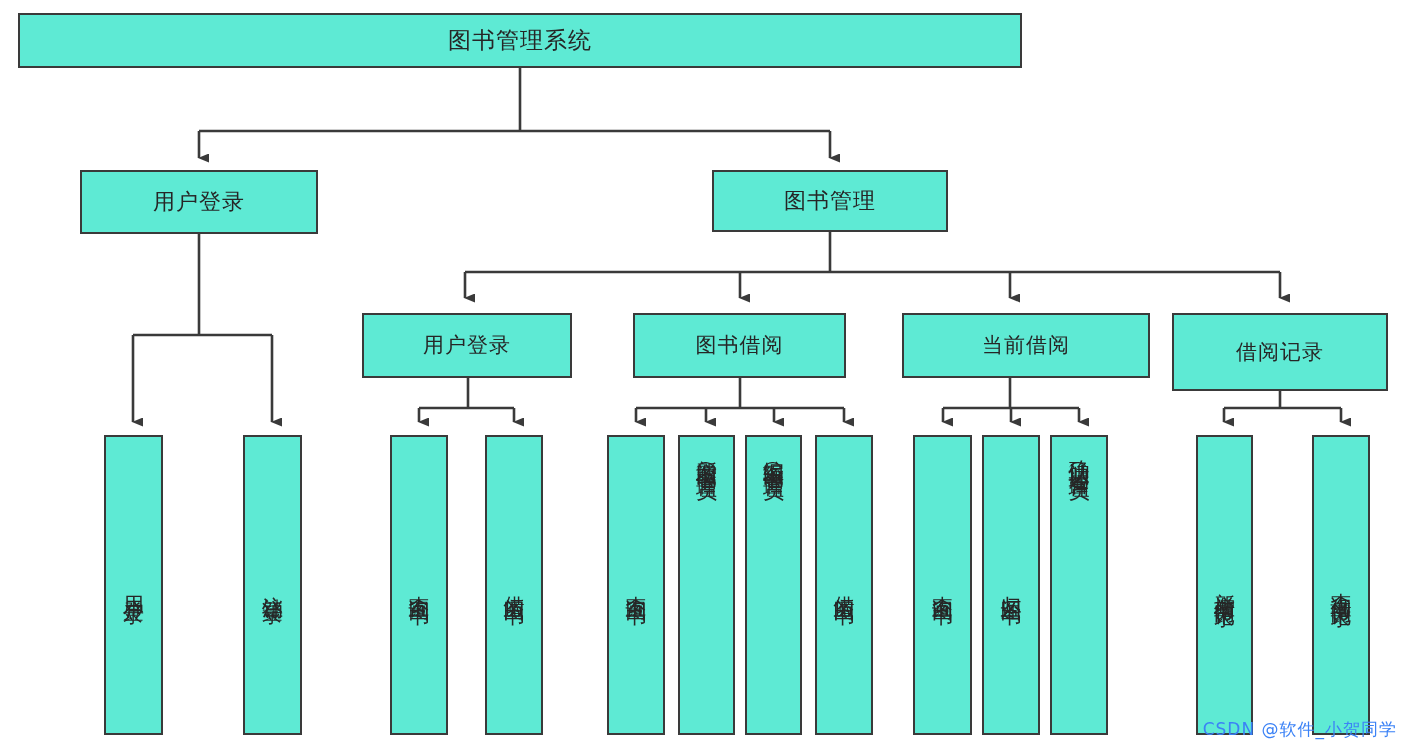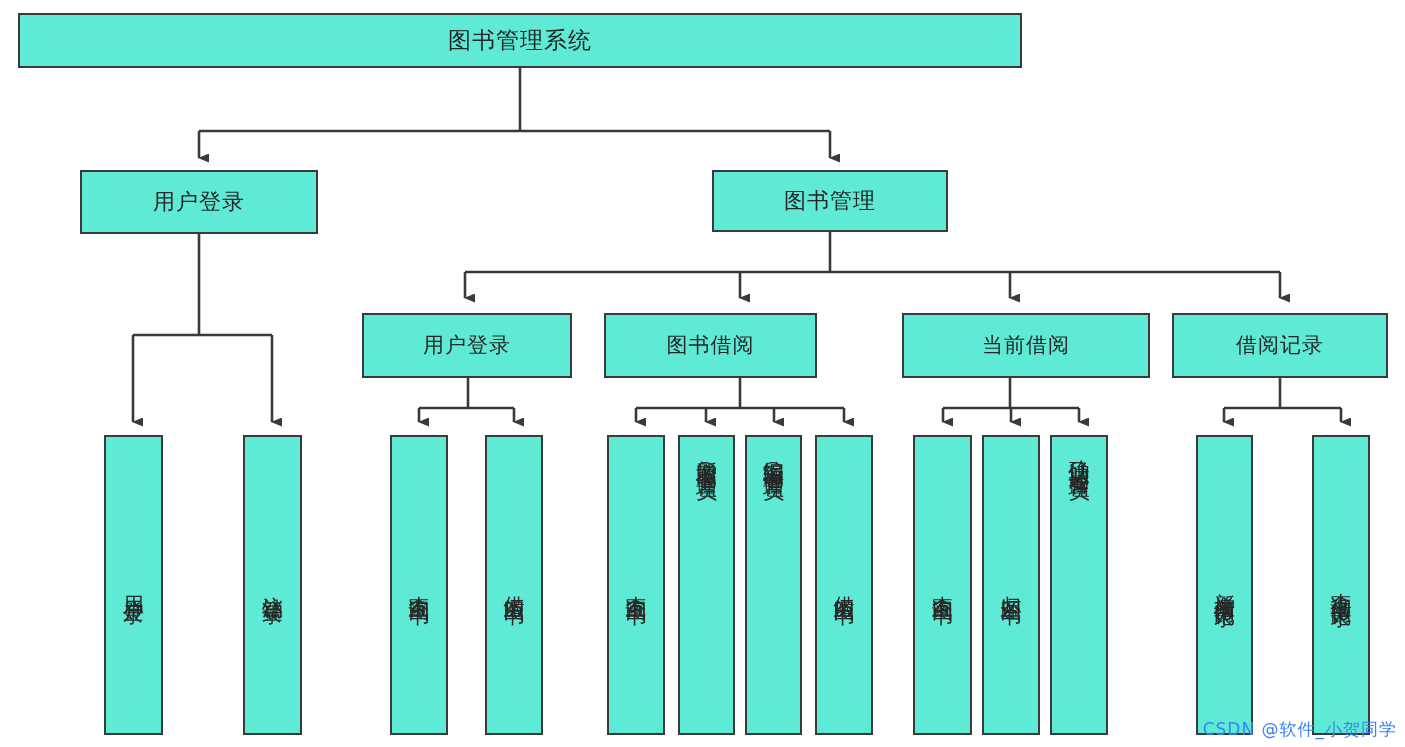--- a/index.html
+++ b/index.html
@@ -120,25 +120,25 @@
   </svg>
 
   <div class="node root" style="left:18px;top:13px;width:1004px;height:55px;">图书管理系统</div>
 
   <div class="node lvl1" style="left:80px;top:170px;width:238px;height:64px;">用户登录</div>
 
   <div class="node lvl1" style="left:712px;top:170px;width:236px;height:62px;">图书管理</div>
 
   <div class="node lvl2" style="left:362px;top:313px;width:210px;height:65px;">用户登录</div>
 
-  <div class="node lvl2" style="left:604px;top:313px;width:213px;height:65px;">图书借阅</div>
+  <div class="node lvl2" style="left:633px;top:313px;width:213px;height:65px;">图书借阅</div>
 
   <div class="node lvl2" style="left:902px;top:313px;width:248px;height:65px;">当前借阅</div>
 
-  <div class="node lvl2" style="left:1172px;top:313px;width:216px;height:65px;">借阅记录</div>
+  <div class="node lvl2" style="left:1172px;top:313px;width:216px;height:78px;">借阅记录</div>
 
   <div class="node leaf center" style="left:104px;top:435px;width:59px;height:300px;">
     <span class="vtext">用户登录</span>
   </div>
   <div class="node leaf center" style="left:243px;top:435px;width:59px;height:300px;">
     <span class="vtext">注销登录</span>
   </div>
 
   <div class="node leaf center" style="left:390px;top:435px;width:58px;height:300px;">
     <span class="vtext">查询图书</span>

